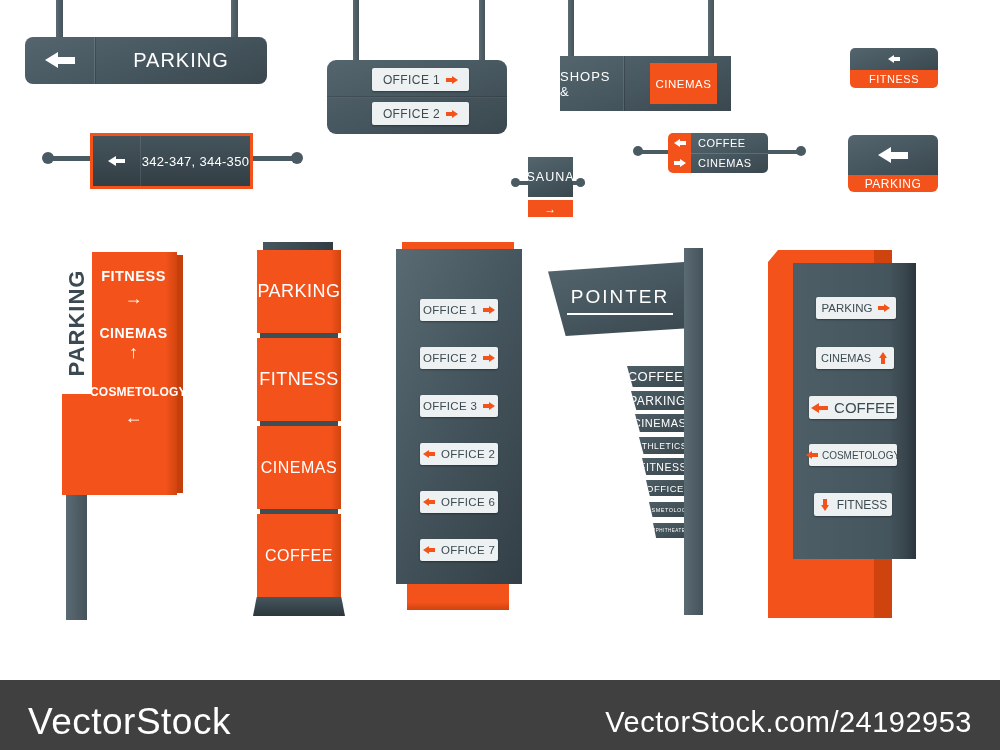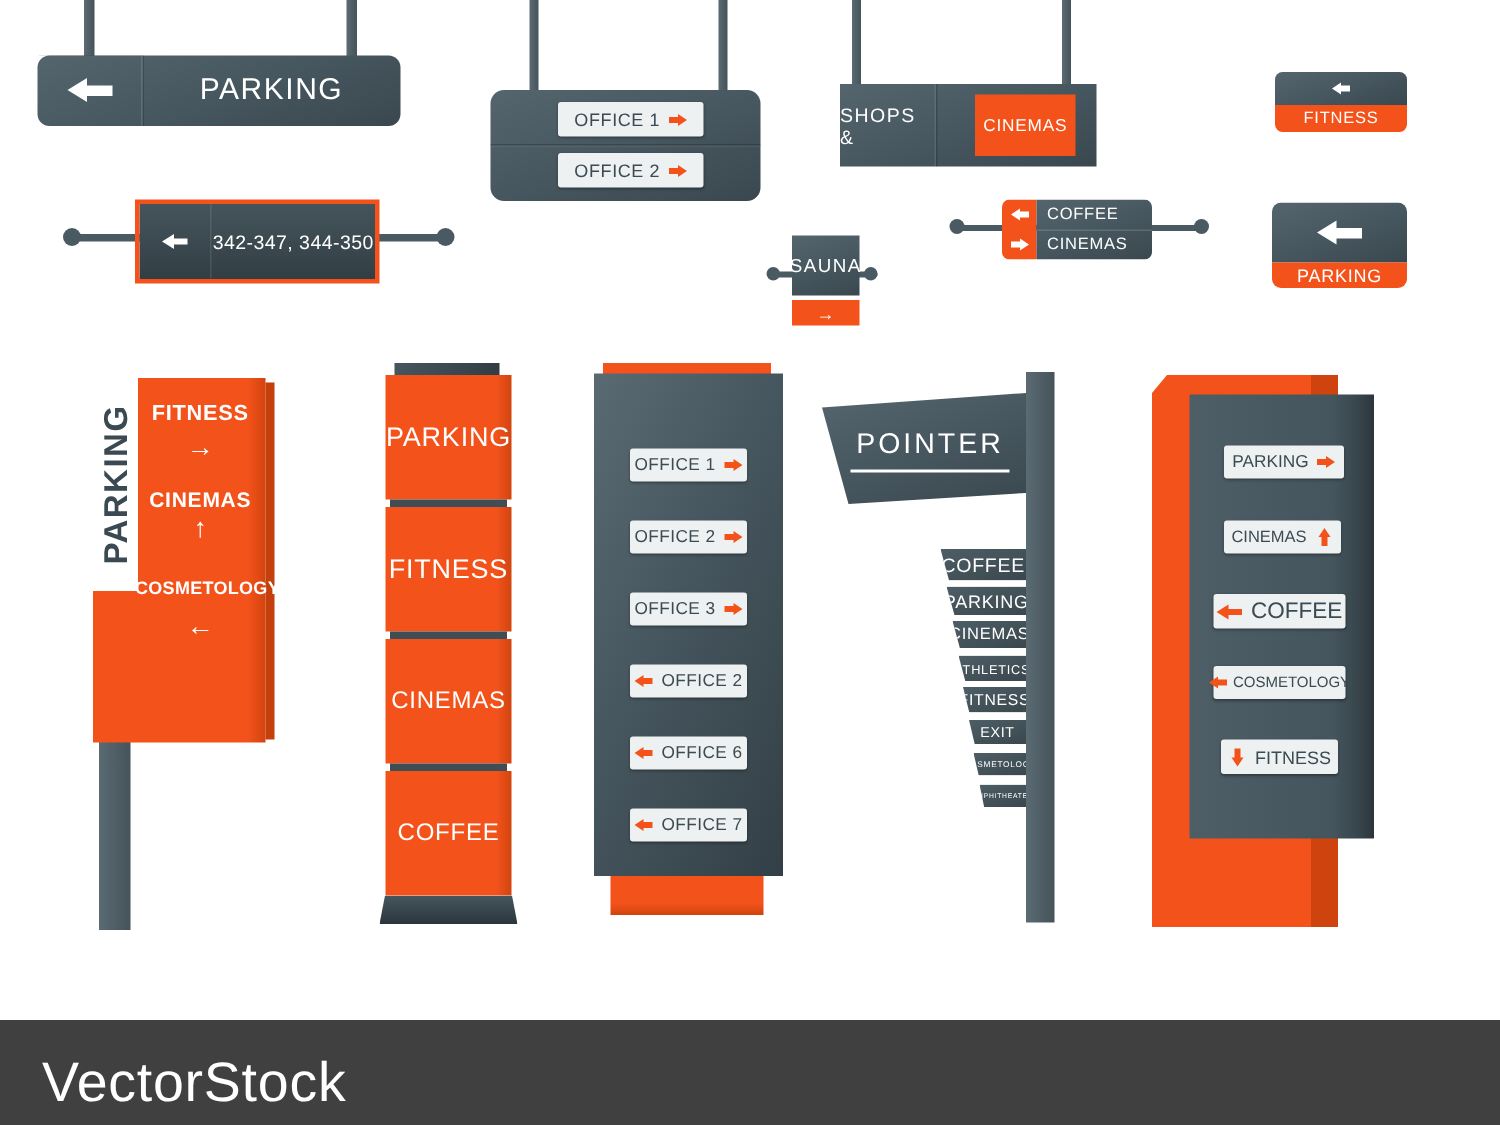--- a/index.html
+++ b/index.html
@@ -284,21 +284,21 @@
   <div class="abs slate" id="s12-flag">
     <div class="t">
       <span>POINTER</span>
     </div>
   </div>
   <div class="slat" id="sl1">COFFEE</div>
   <div class="slat" id="sl2">PARKING</div>
   <div class="slat" id="sl3">CINEMAS</div>
   <div class="slat" id="sl4">ATHLETICS</div>
   <div class="slat" id="sl5">FITNESS</div>
-  <div class="slat" id="sl6">EXIT</div>
+  <div class="slat" id="sl6">OFFICE</div>
   <div class="slat" id="sl7">COSMETOLOGY</div>
   <div class="slat" id="sl8">AMPHITHEATER</div>
 
   <div class="abs orange" id="s13-back"></div>
   <div class="abs" id="s13-backedge"></div>
   <div class="abs" id="s13-panel"></div>
   <div class="plate s13-plate" id="s13-p1">
     <span>PARKING</span>
     <span class="sarrow sm oarr"></span>
   </div>
@@ -314,15 +314,16 @@
     <span class="sarrow sm left oarr"></span>
     <span>COSMETOLOGY</span>
   </div>
   <div class="plate s13-plate" id="s13-p5">
     <span class="sarrow sm down oarr"></span>
     <span>FITNESS</span>
   </div>
 
   <div class="abs" id="footer">
     <span class="brand">VectorStock</span>
+    <span class="credit">VectorStock.com/24192953</span>
   </div>
 
 </div>
 
 </body></html>

